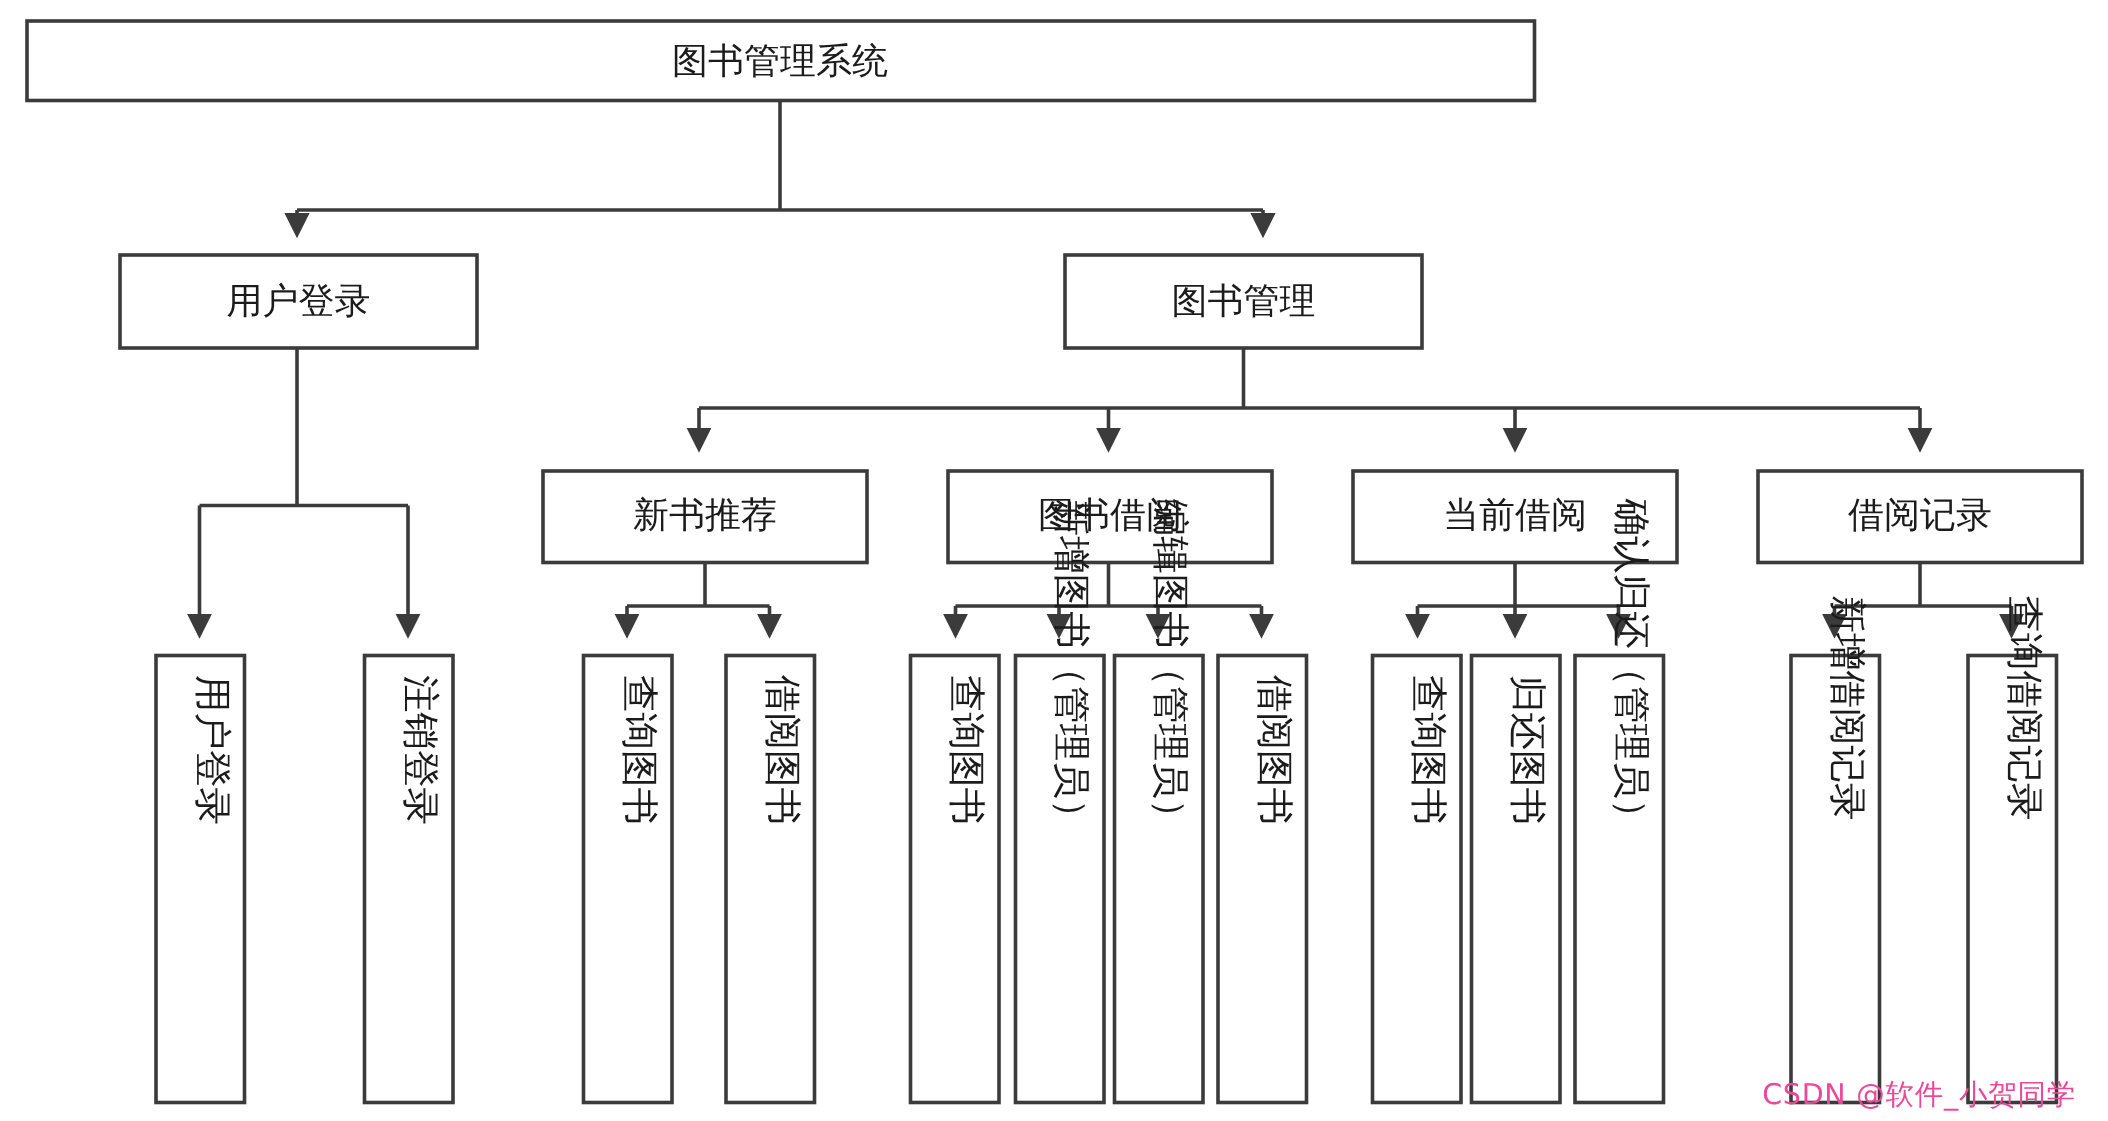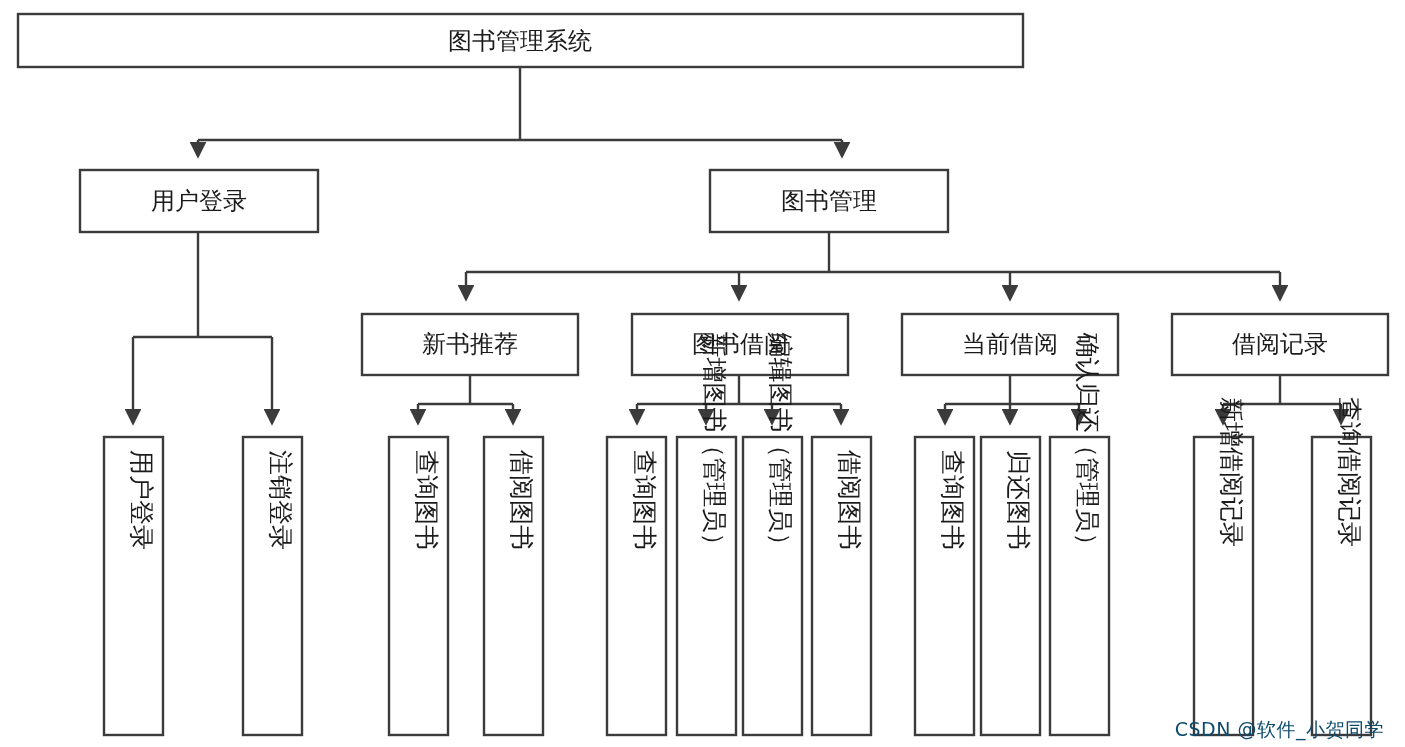--- a/index.html
+++ b/index.html
@@ -54,21 +54,21 @@
   .arrow-head {
     fill: #3b3b3b;
     stroke: none;
   }
   .watermark {
     position: absolute;
     right: 10px;
     bottom: 4px;
     font-family: "DejaVu Sans", "Liberation Sans", sans-serif;
     font-size: 19px;
-    color: #0c4a6e;
+    color: #ec4899;
     letter-spacing: 0.5px;
     user-select: none;
     pointer-events: none;
     white-space: nowrap;
   }
 </style>
 </head>
 <body>
 
 <div id="diagram-root">

